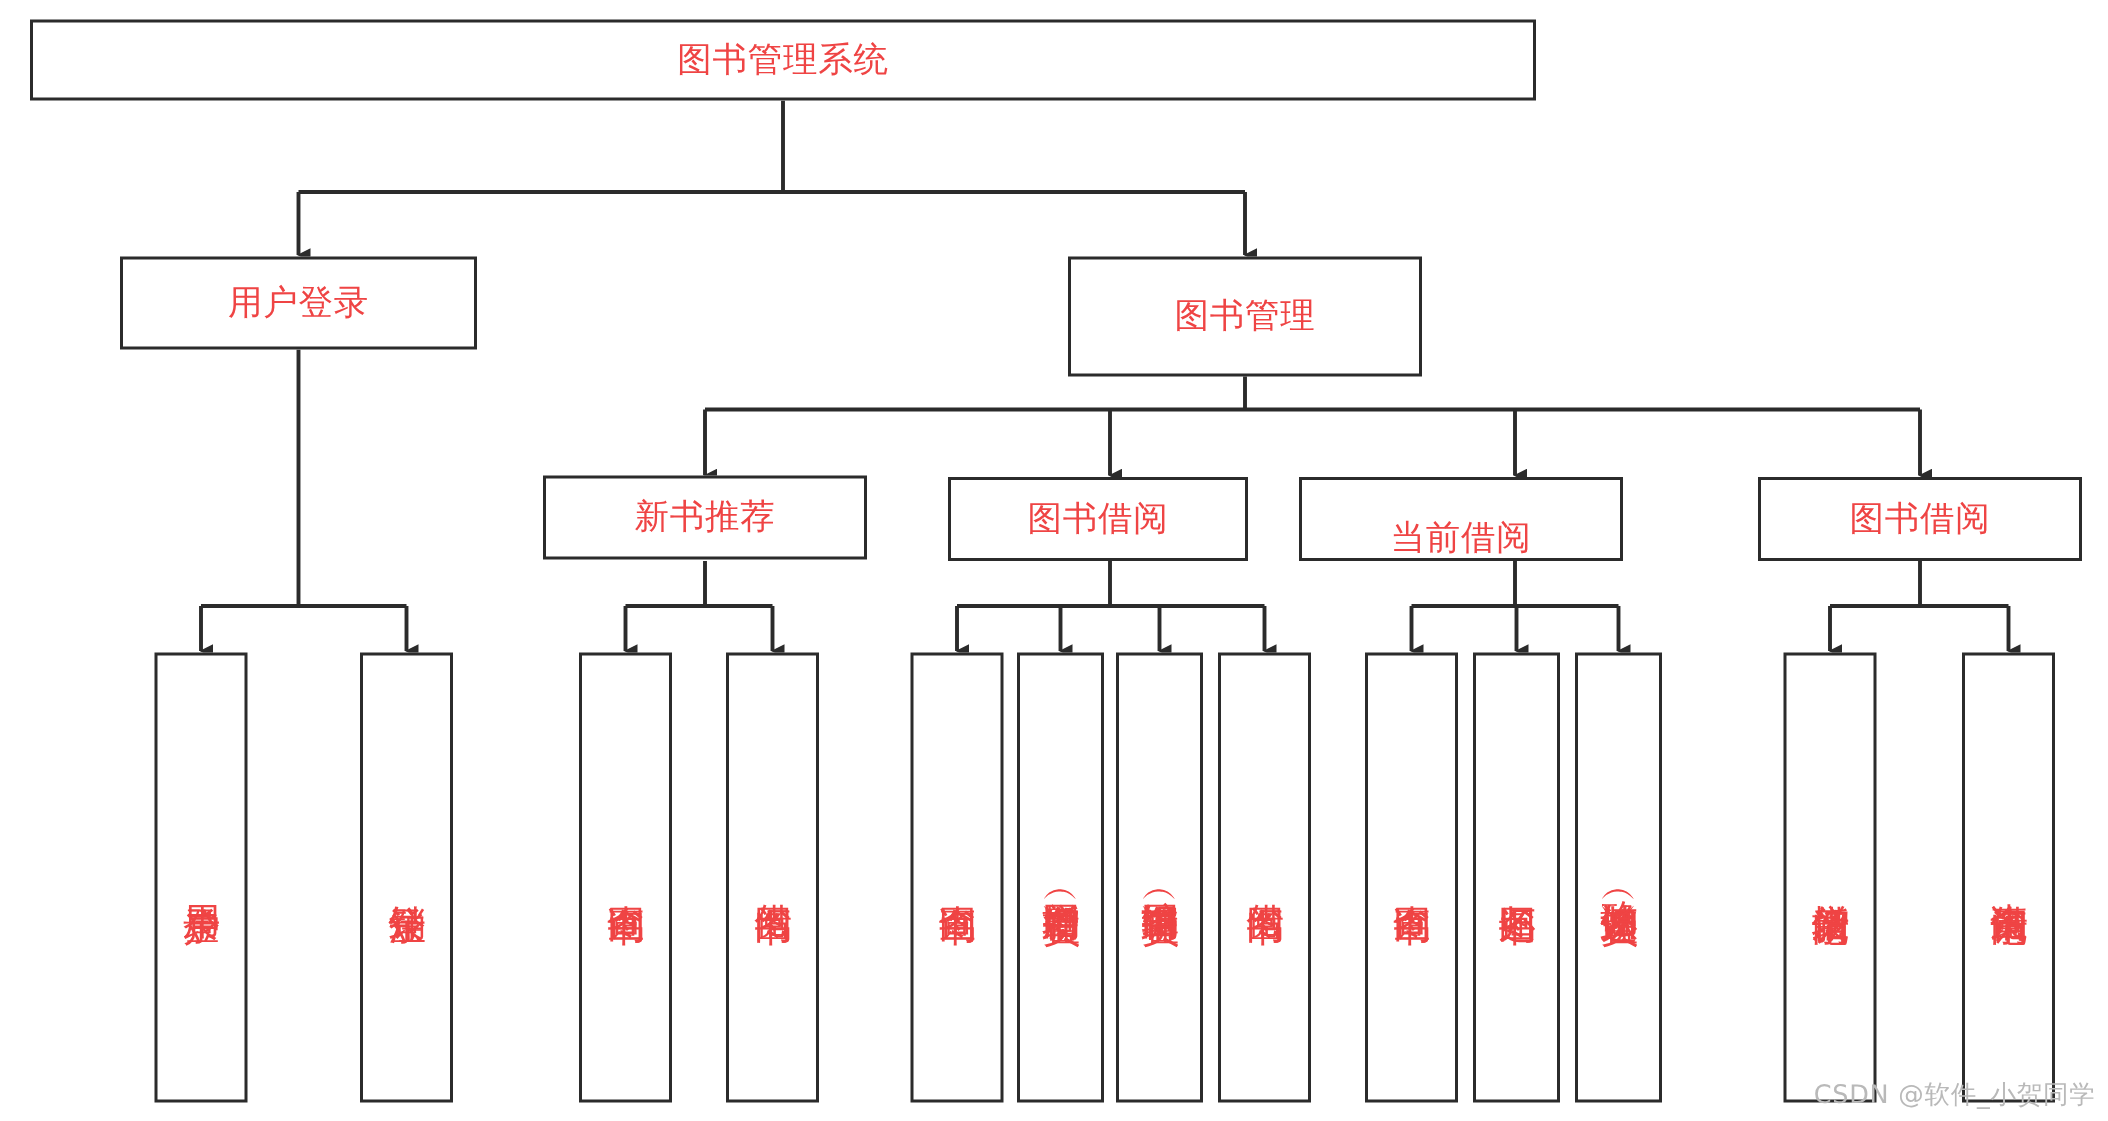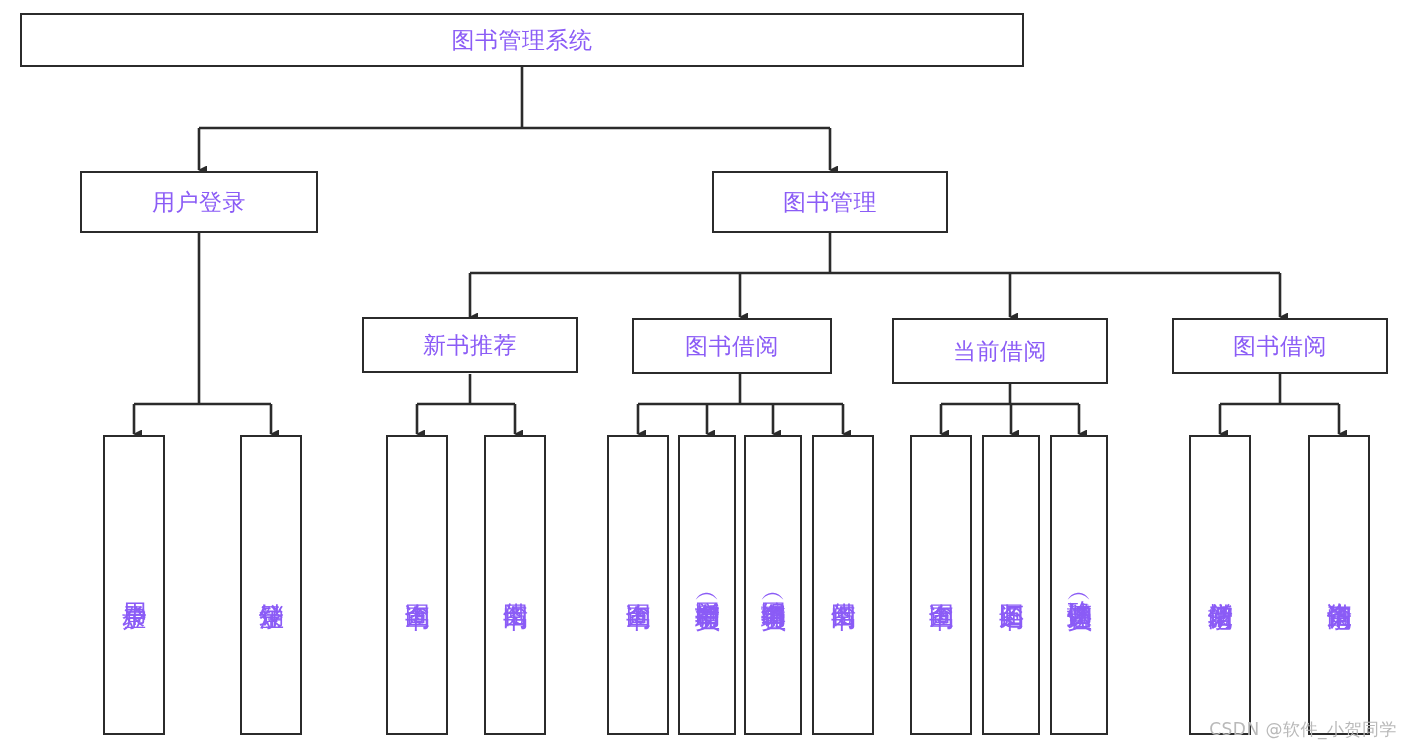--- a/index.html
+++ b/index.html
@@ -29,21 +29,21 @@
     position: absolute;
     box-sizing: border-box;
     background: #ffffff;
     border: 2px solid #2b2b2b;
     display: flex;
     align-items: center;
     justify-content: center;
     z-index: 2;
   }
   .node-label {
-    color: #8b5cf6;
+    color: #ef4444;
     text-align: center;
     line-height: 1.08;
     white-space: nowrap;
   }
   .node.horizontal .node-label {
     font-size: 23px;
     letter-spacing: 0.5px;
   }
   .node.root .node-label {
     font-size: 23px;
@@ -121,30 +121,30 @@
       </g>
   </svg>
 
   <div id="node-layer">
       <div class="node horizontal root" style="left: 20px; top: 13px; width: 1004px; height: 54px;">
         <span class="node-label">图书管理系统</span>
       </div>
       <div class="node horizontal" style="left: 80px; top: 171px; width: 238px; height: 62px;">
         <span class="node-label">用户登录</span>
       </div>
-      <div class="node horizontal" style="left: 712px; top: 171px; width: 236px; height: 62px;">
+      <div class="node horizontal" style="left: 712px; top: 171px; width: 236px; height: 80px;">
         <span class="node-label">图书管理</span>
       </div>
       <div class="node horizontal" style="left: 362px; top: 317px; width: 216px; height: 56px;">
         <span class="node-label">新书推荐</span>
       </div>
       <div class="node horizontal" style="left: 632px; top: 318px; width: 200px; height: 56px;">
         <span class="node-label">图书借阅</span>
       </div>
-      <div class="node horizontal" style="left: 892px; top: 318px; width: 216px; height: 66px;">
+      <div class="node horizontal" style="left: 866px; top: 318px; width: 216px; height: 56px; align-items: flex-end;">
         <span class="node-label">当前借阅</span>
       </div>
       <div class="node horizontal" style="left: 1172px; top: 318px; width: 216px; height: 56px;">
         <span class="node-label">图书借阅</span>
       </div>
       <div class="node vertical" style="left: 103px; top: 435px; width: 62px; height: 300px;">
         <span class="node-label">用户登录</span>
       </div>
       <div class="node vertical" style="left: 240px; top: 435px; width: 62px; height: 300px;">
         <span class="node-label">注销登录</span>

